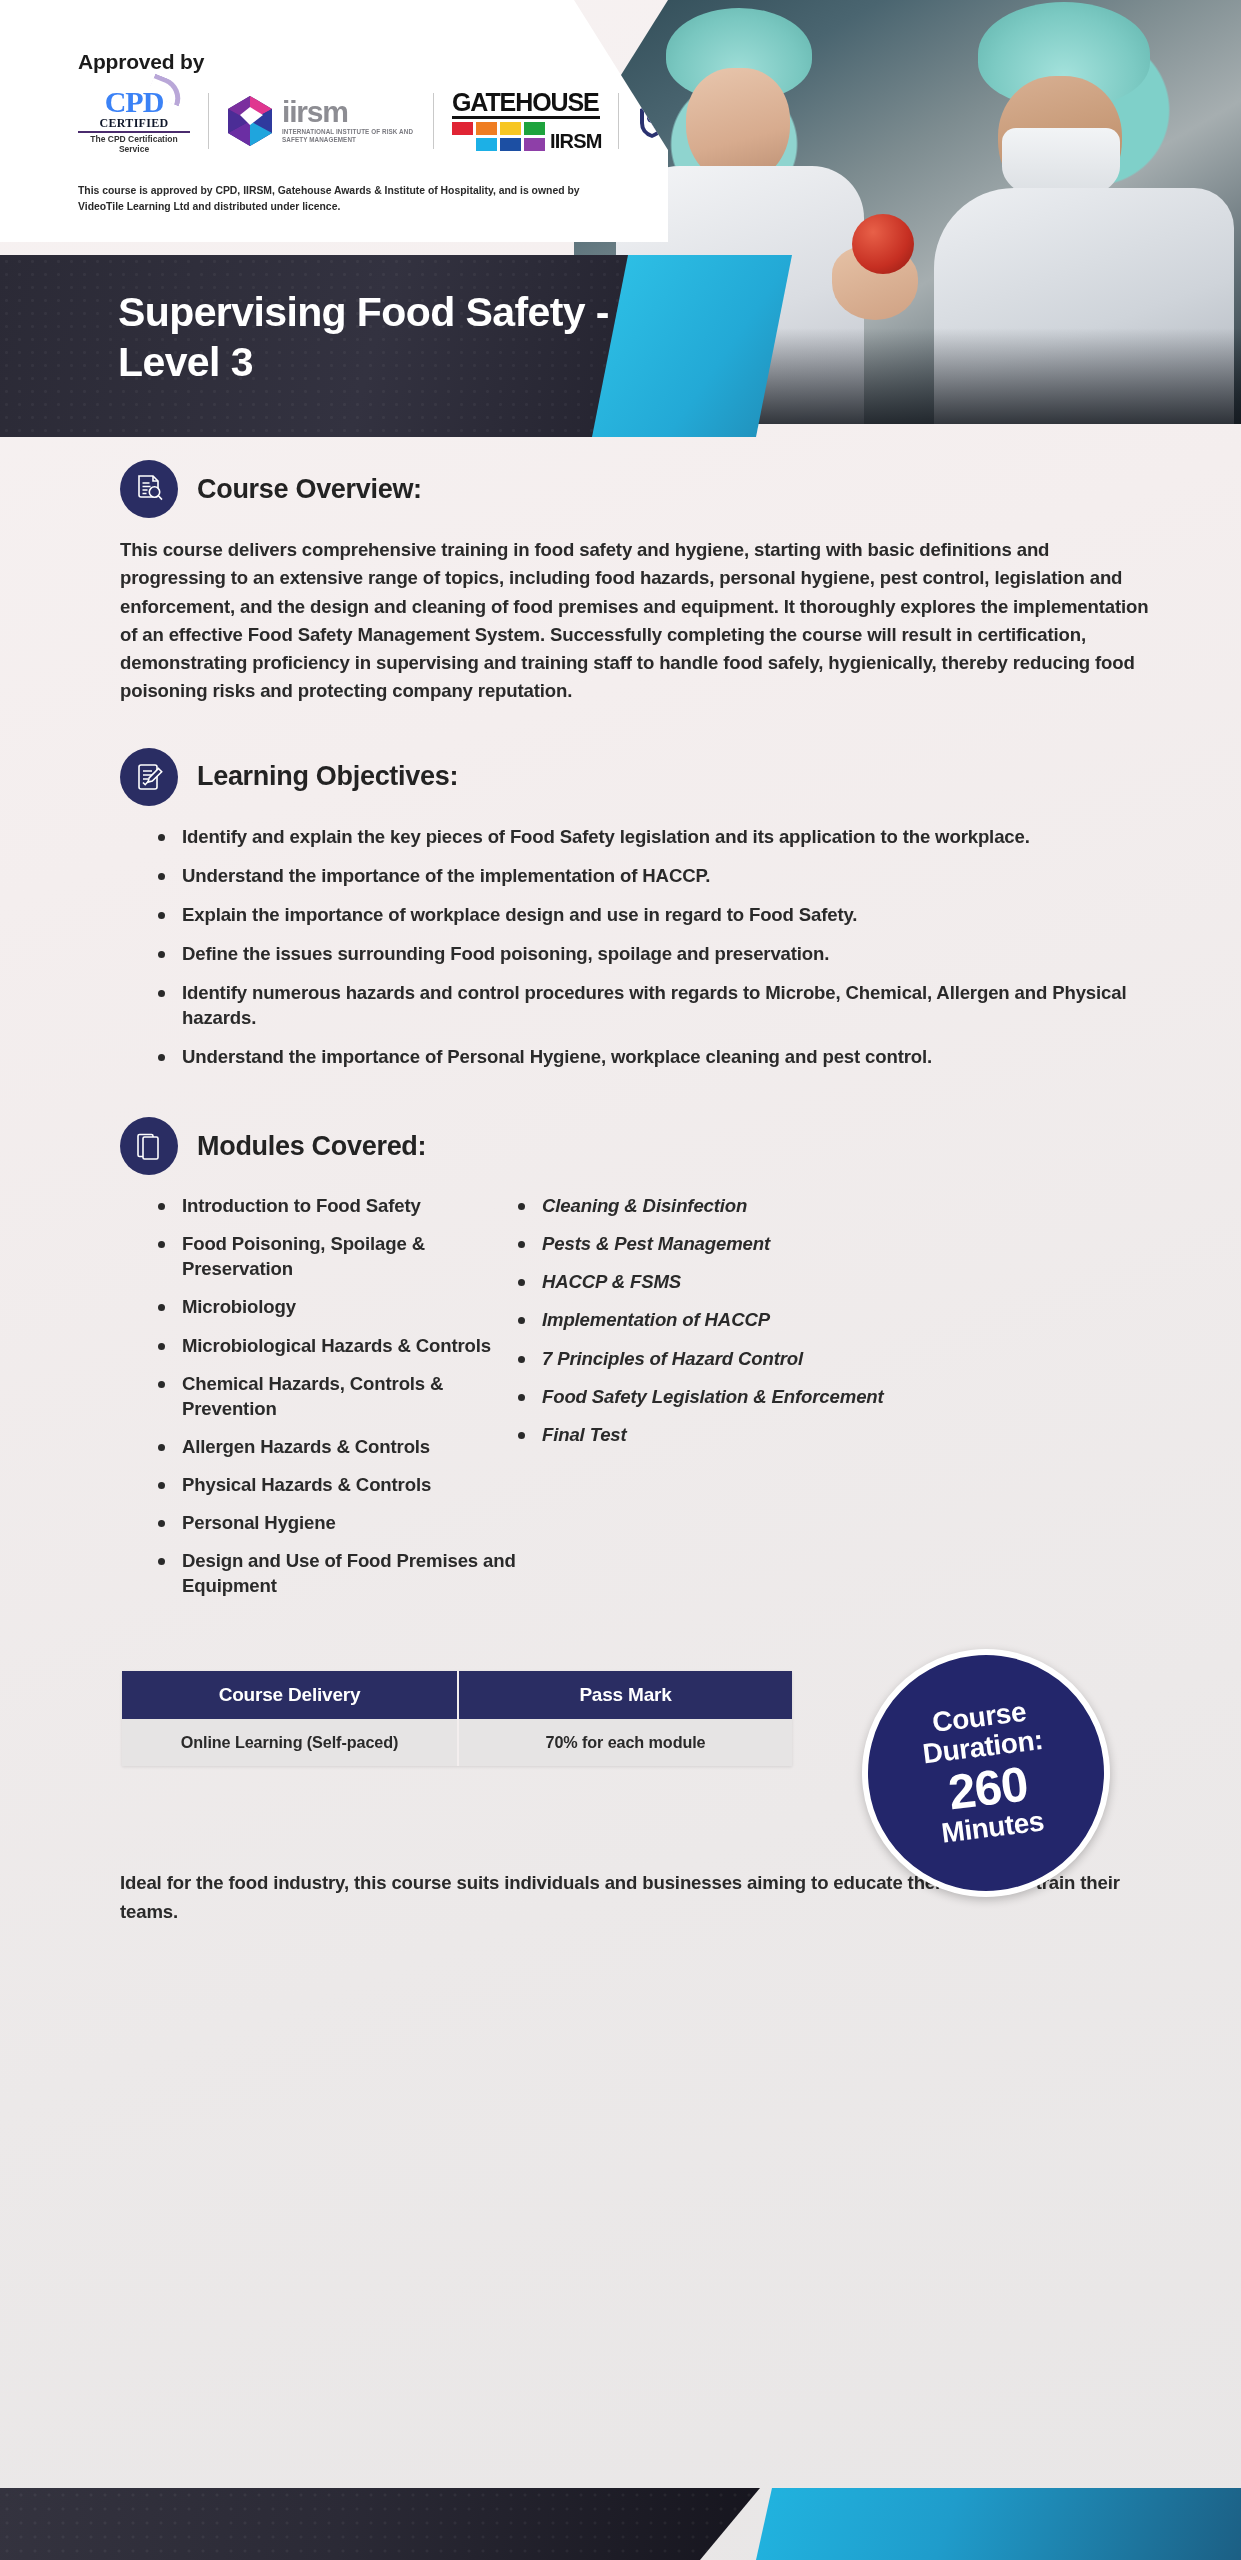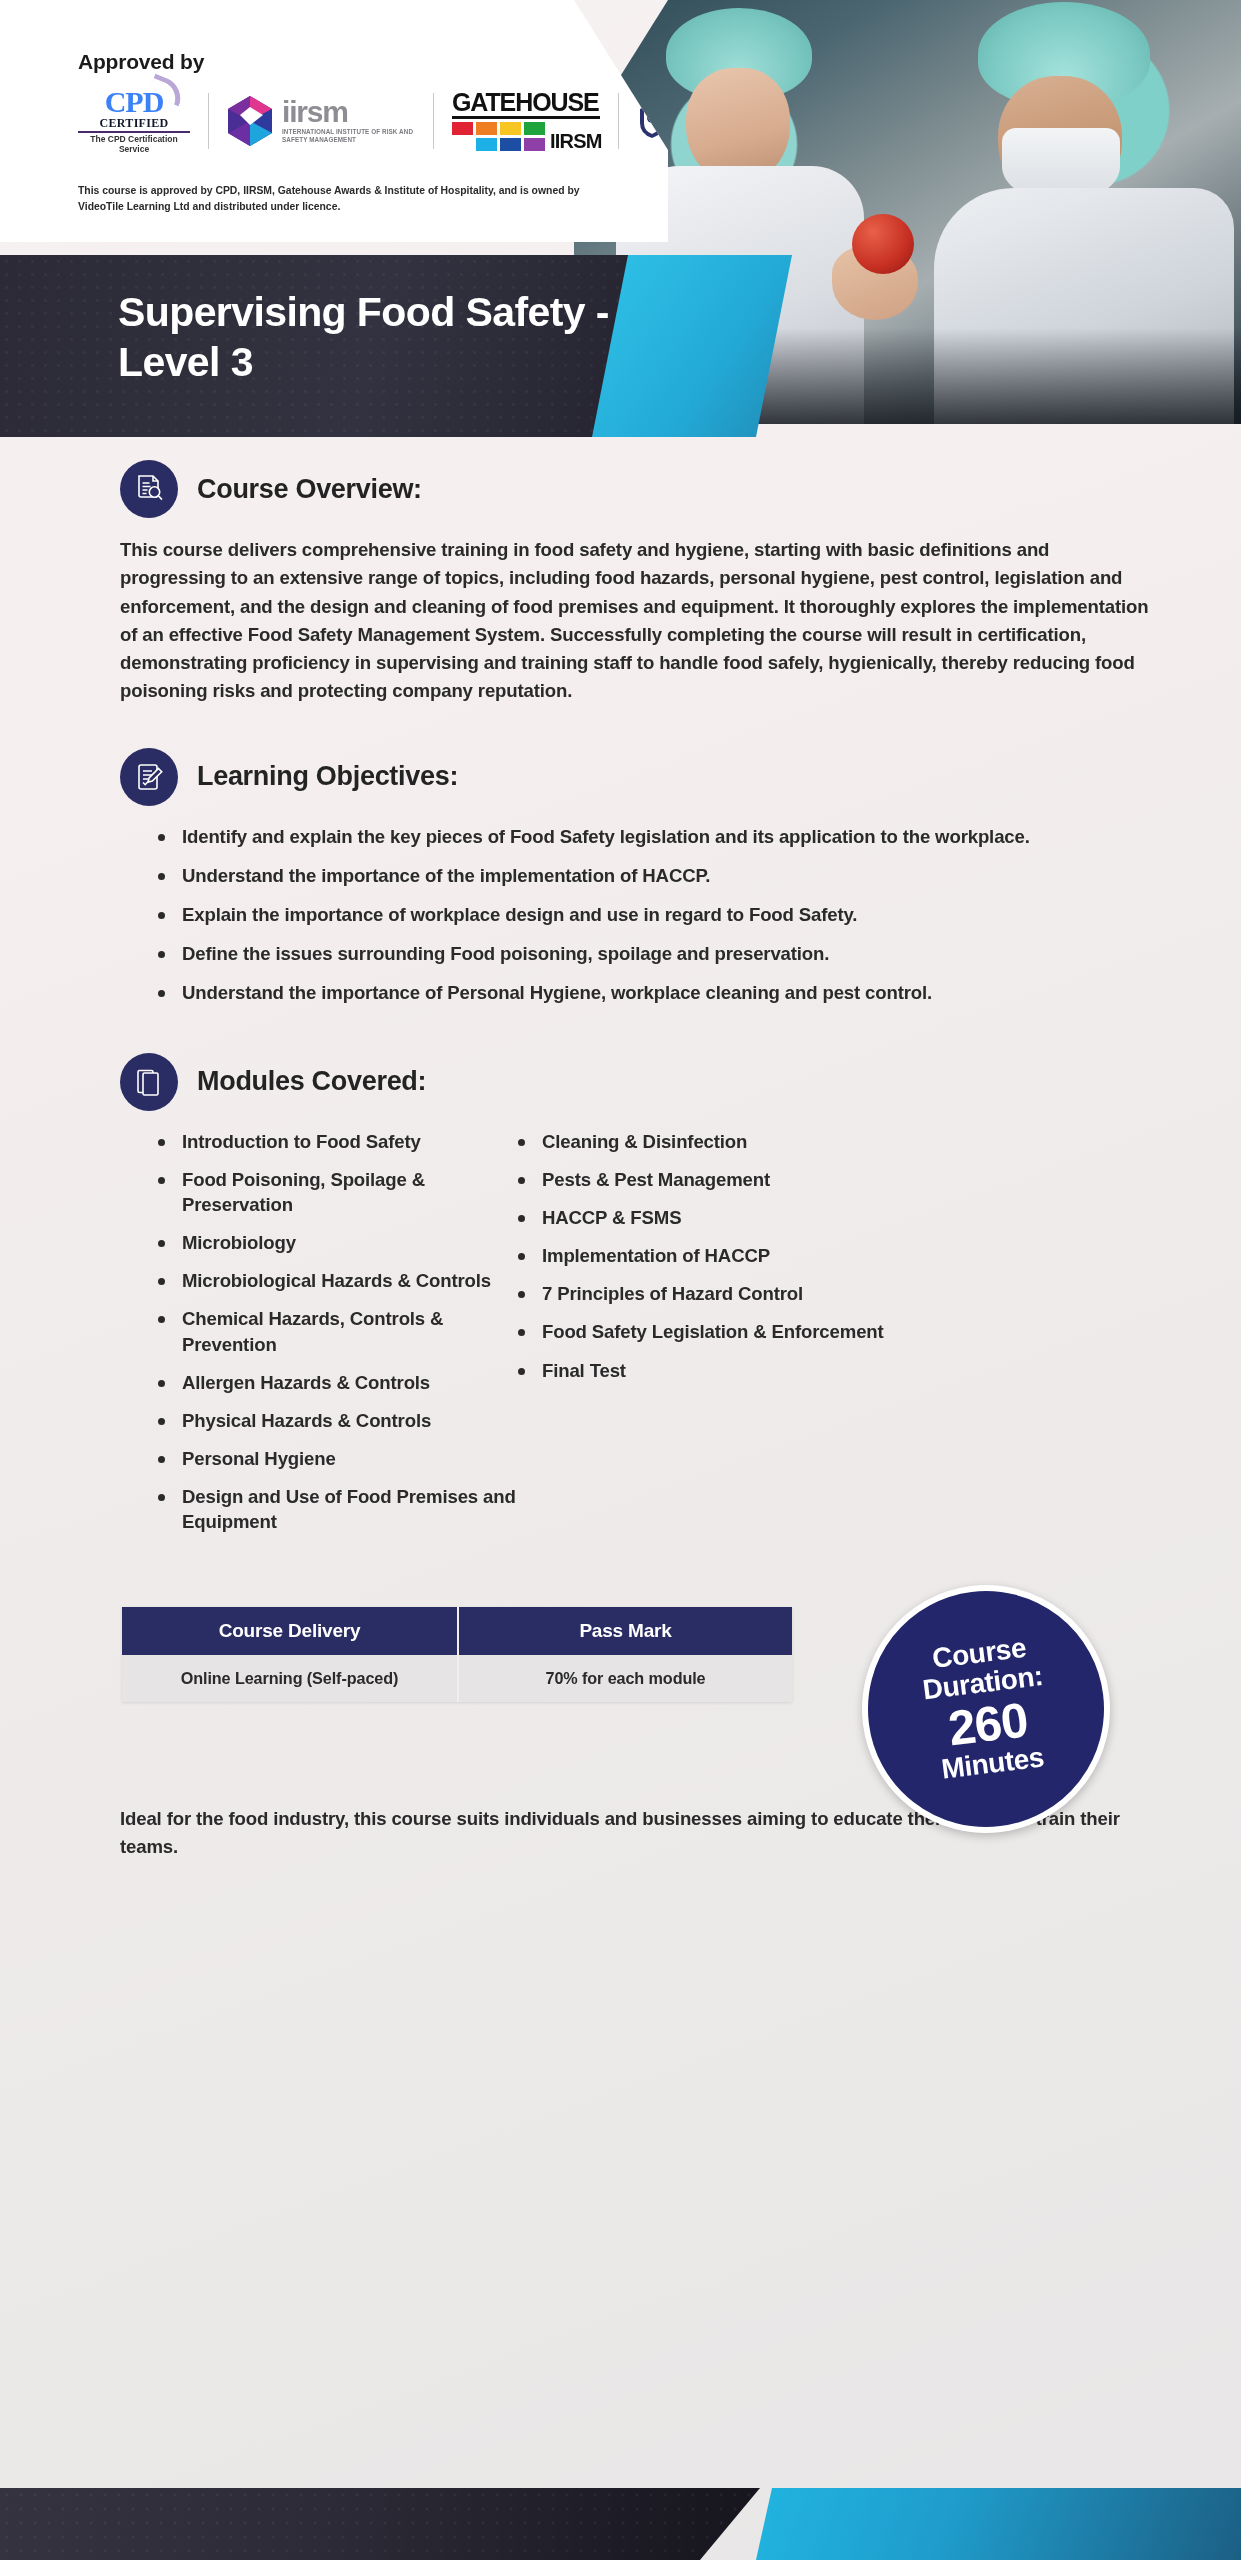--- a/index.html
+++ b/index.html
@@ -310,21 +310,21 @@
     border-radius: 50%;
     background: #2a2a2a;
   }
 
   .modules-cols {
     display: flex;
     margin: 0 60px 0 152px;
   }
   .modules-cols ul { list-style: none; }
   .modules-cols .col-a { width: 360px; }
-  .modules-cols .col-b { width: 400px; margin-left: 0; }
+  .modules-cols .col-b { width: 400px; margin-left: 0; font-style: italic; }
   .modules-cols li {
     position: relative;
     padding-left: 26px;
     margin-bottom: 13px;
     font-size: 18.6px;
     font-weight: 600;
     color: #2a2a2a;
     line-height: 1.35;
     letter-spacing: -0.15px;
   }
@@ -568,20 +568,21 @@
           <path d="M25.5 7.5 l3.2 3.2 -9.4 9.4 -4.2 1 1 -4.2 Z" fill="#2a2d63"></path>
         </svg>
       </div>
       <div class="sec-title">Learning Objectives:</div>
     </div>
     <ul class="bullets" id="objectives-list">
         <li>Identify and explain the key pieces of Food Safety legislation and its application to the workplace.</li>
         <li>Understand the importance of the implementation of HACCP.</li>
         <li>Explain the importance of workplace design and use in regard to Food Safety.</li>
         <li>Define the issues surrounding Food poisoning, spoilage and preservation.</li>
+        <li>Identify numerous hazards and control procedures with regards to Microbe, Chemical, Allergen and Physical hazards.</li>
         <li>Understand the importance of Personal Hygiene, workplace cleaning and pest control.</li>
       </ul>
 
     <div style="height:34px"></div>
     <div class="section-head">
       <div class="sec-icon">
         <svg width="30" height="30" viewBox="0 0 30 30" fill="none" stroke="#ffffff" stroke-width="1.6">
           <rect x="4" y="3.5" width="15" height="22" rx="1.5"></rect>
           <rect x="9" y="6" width="15" height="22" rx="1.5" fill="#2a2d63"></rect>
         </svg>

